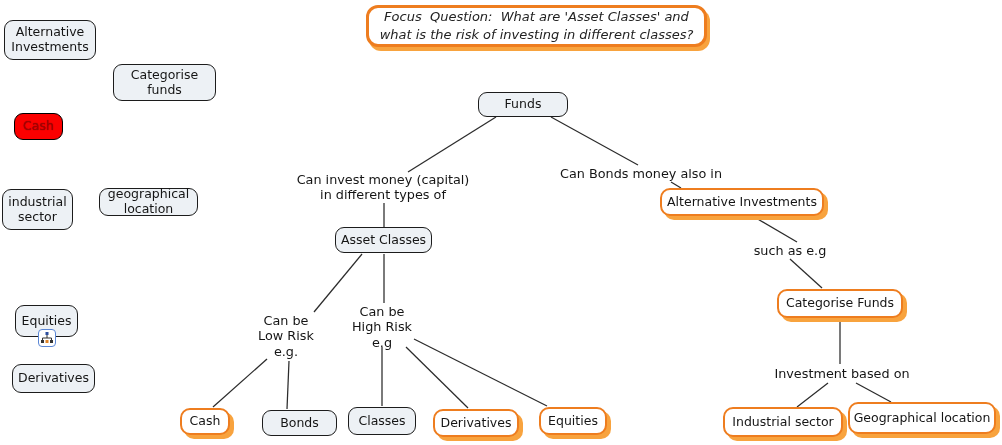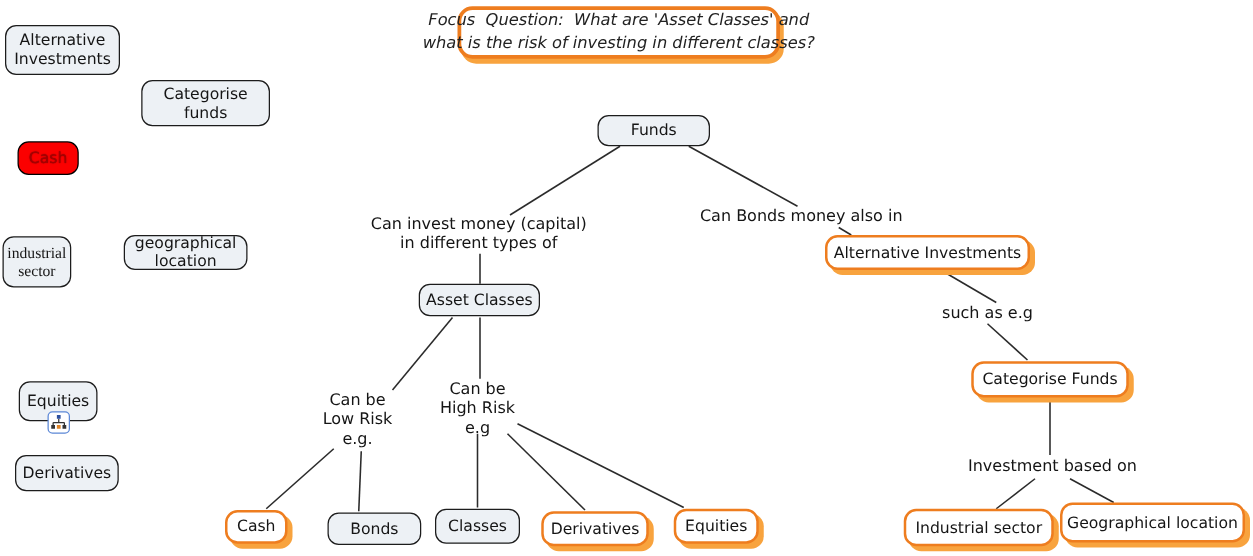--- a/index.html
+++ b/index.html
@@ -58,29 +58,29 @@
     <line x1="406" y1="347" x2="468" y2="408"></line>
     <line x1="414" y1="339" x2="547" y2="406"></line>
     <line x1="671" y1="182" x2="681" y2="188"></line>
     <line x1="756" y1="218" x2="797" y2="242"></line>
     <line x1="790" y1="259" x2="822" y2="288"></line>
     <line x1="840" y1="319" x2="840" y2="364"></line>
     <line x1="828" y1="383" x2="797" y2="407"></line>
     <line x1="856" y1="383" x2="891" y2="402"></line>
   </svg>
 
-  <div class="focus" style="left:366px;top:5px;width:258px;height:42px;">Focus  Question:  What are 'Asset Classes' and
+  <div class="focus" style="left:366px;top:5px;width:341px;height:42px;">Focus  Question:  What are 'Asset Classes' and
 what is the risk of investing in different classes?</div>
 
   <div class="node" style="left:4px;top:20px;width:92px;height:40px;">Alternative
 Investments</div>
   <div class="node" style="left:113px;top:64px;width:103px;height:37px;">Categorise
 funds</div>
   <div class="node red" style="left:14px;top:113px;width:49px;height:27px;">Cash</div>
-  <div class="node" style="left:2px;top:189px;width:55px;height:41px;font-family:Liberation Serif, serif;">industrial
+  <div class="node" style="left:2px;top:189px;width:71px;height:41px;">industrial
 sector</div>
   <div class="node" style="left:99px;top:188px;width:99px;height:28px;">geographical
 location</div>
   <div class="node" style="left:15px;top:305px;width:63px;height:32px;">Equities</div>
   <div class="cmap-icon" style="left:38px;top:329px;">
     <svg width="14" height="14" viewBox="0 0 14 14">
       <line x1="7" y1="4" x2="7" y2="7" stroke="#333" stroke-width="1"></line>
       <line x1="2.5" y1="7" x2="11.5" y2="7" stroke="#333" stroke-width="1"></line>
       <line x1="2.5" y1="7" x2="2.5" y2="9" stroke="#333" stroke-width="1"></line>
       <line x1="11.5" y1="7" x2="11.5" y2="9" stroke="#333" stroke-width="1"></line>

